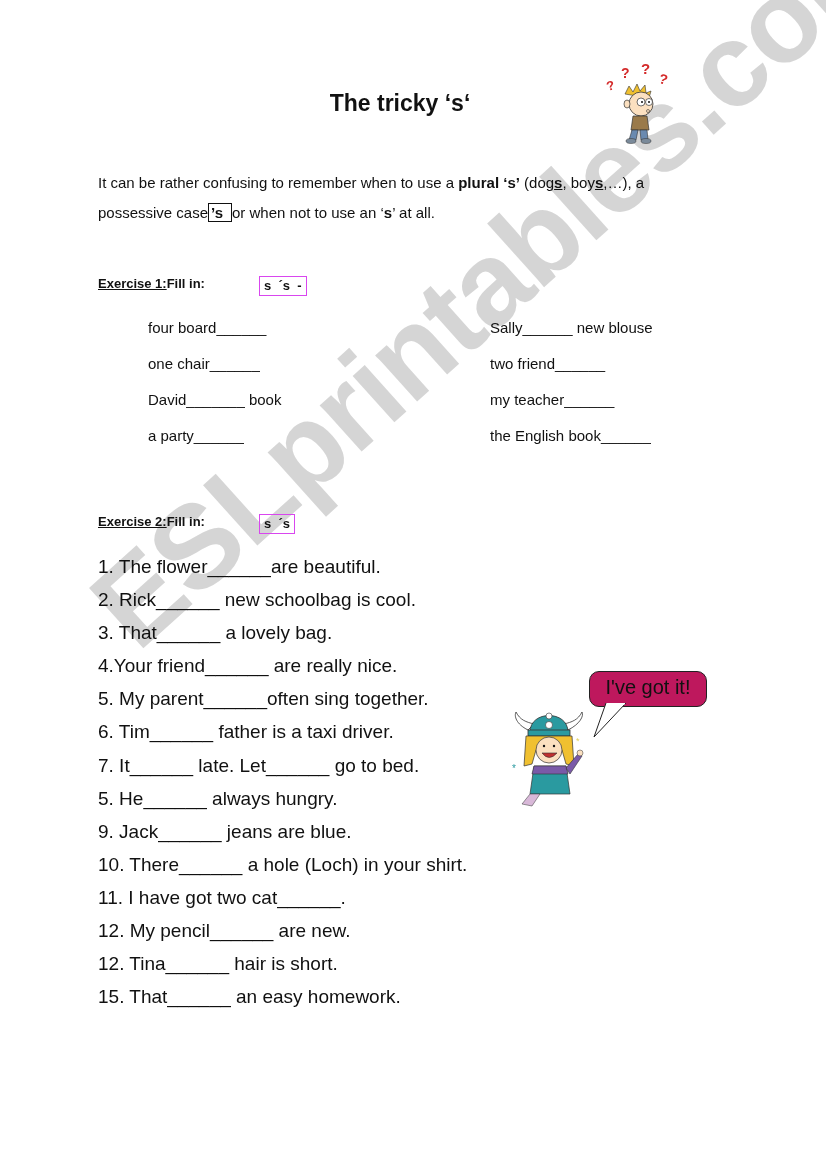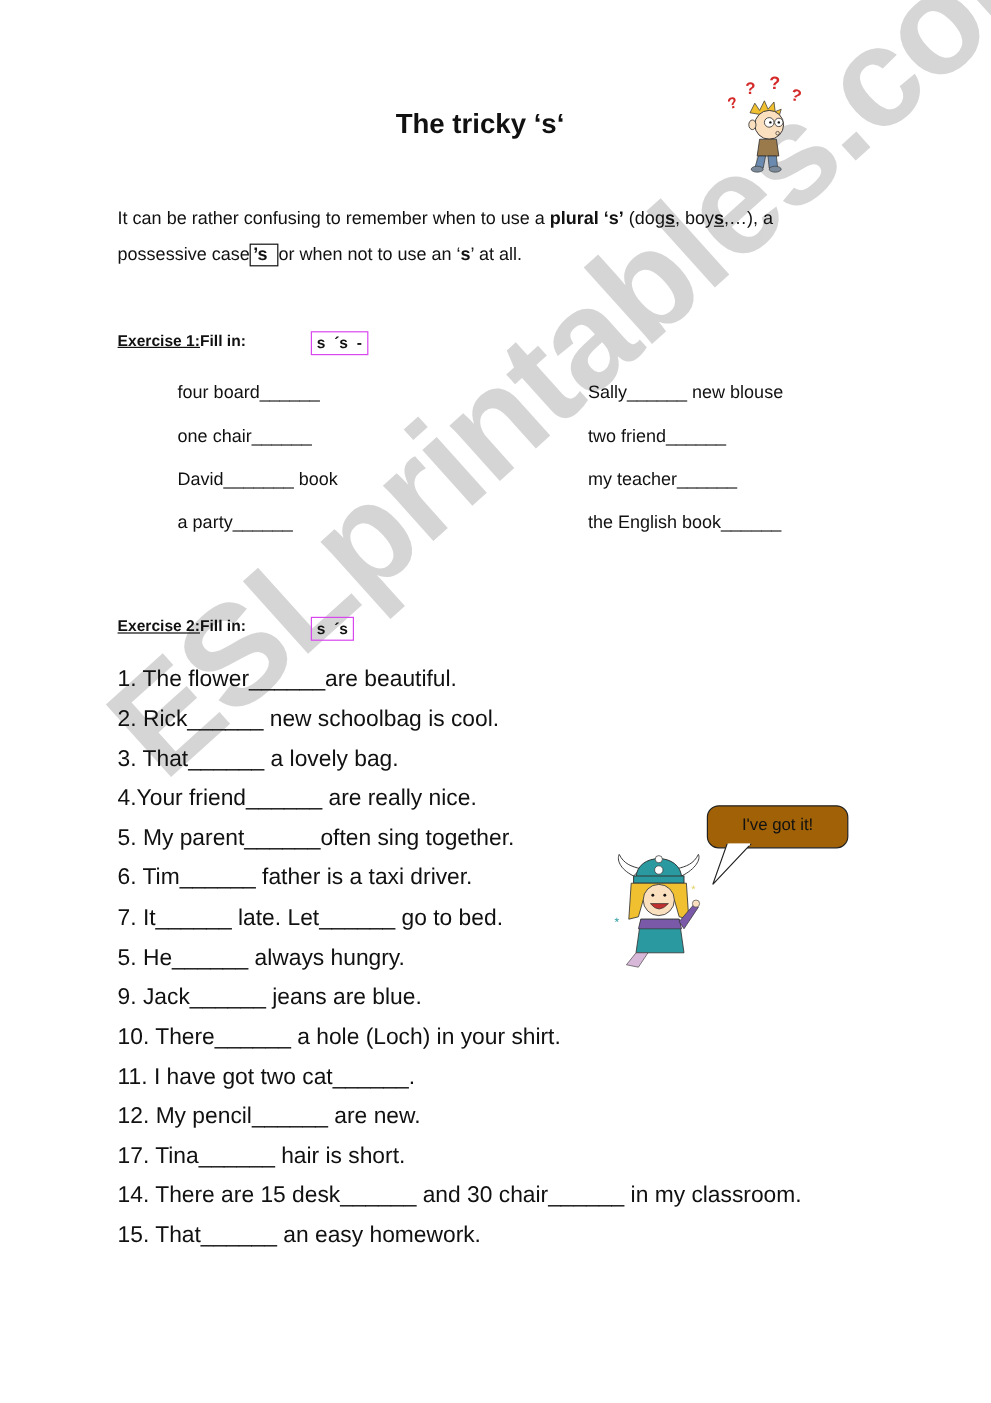--- a/index.html
+++ b/index.html
@@ -123,24 +123,24 @@
       z-index: 2;
     }
     .bubble {
       position: absolute;
       left: 589px;
       top: 671px;
       width: 116px;
       height: 34px;
       border: 1px solid #222;
       border-radius: 10px;
-      background: #a16207;
+      background: #be185d;
       text-align: center;
       line-height: 30px;
-      font-size: 14px;
+      font-size: 20px;
       z-index: 3;
     }
     .bubble-tail {
       position: absolute;
       left: 592px;
       top: 703px;
       width: 50px;
       height: 36px;
       z-index: 4;
     }
@@ -214,22 +214,21 @@
     <div class="item">3. That______ a lovely bag.</div>
     <div class="item">4.Your friend______ are really nice.</div>
     <div class="item">5. My parent______often sing together.</div>
     <div class="item">6. Tim______ father is a taxi driver.</div>
     <div class="item">7. It______ late. Let______ go to bed.</div>
     <div class="item">5. He______ always hungry.</div>
     <div class="item">9. Jack______ jeans are blue.</div>
     <div class="item">10. There______ a hole (Loch) in your shirt.</div>
     <div class="item">11. I have got two cat______.</div>
     <div class="item">12. My pencil______ are new.</div>
-    <div class="item">17. Tina______ hair is short.</div>
-    <div class="item">14. There are 15 desk______ and 30 chair______ in my classroom.</div>
+    <div class="item">12. Tina______ hair is short.</div>
     <div class="item">15. That______ an easy homework.</div>
   </div>
 
   <div class="bubble">I've got it!</div>
   <svg class="bubble-tail" viewBox="0 0 50 36">
     <path d="M14 0 L2 34 L34 0" fill="#fff" stroke="#222" stroke-width="1"></path>
     <line x1="15" y1="0.5" x2="33" y2="0.5" stroke="#fff" stroke-width="2"></line>
   </svg>
 
   <svg class="viking" viewBox="0 0 80 110">

